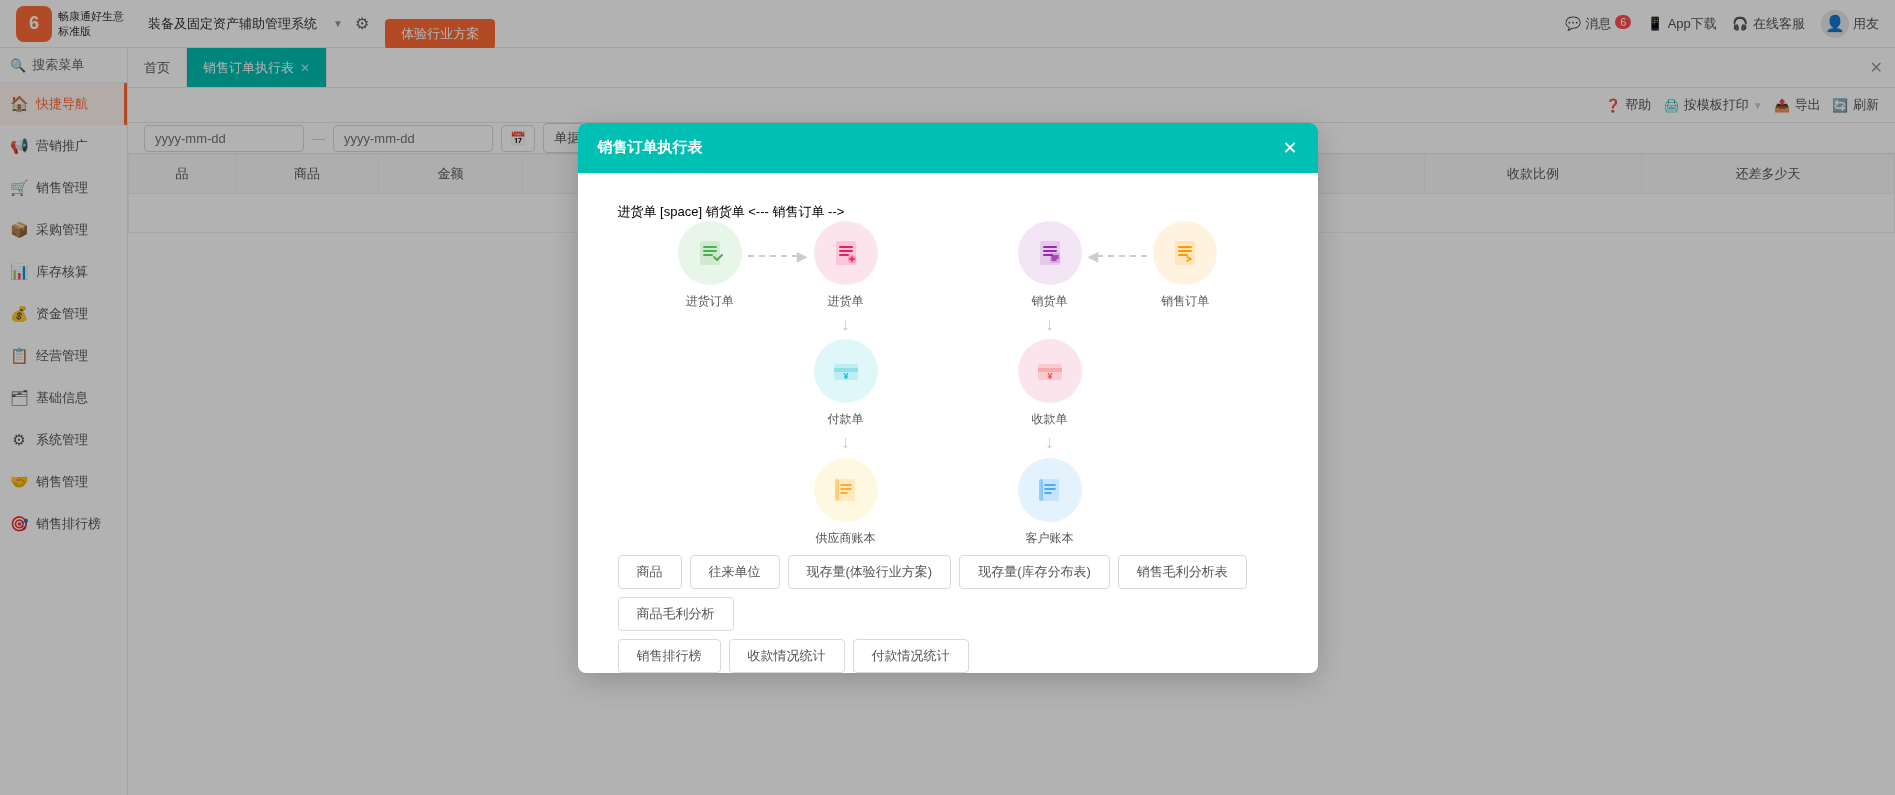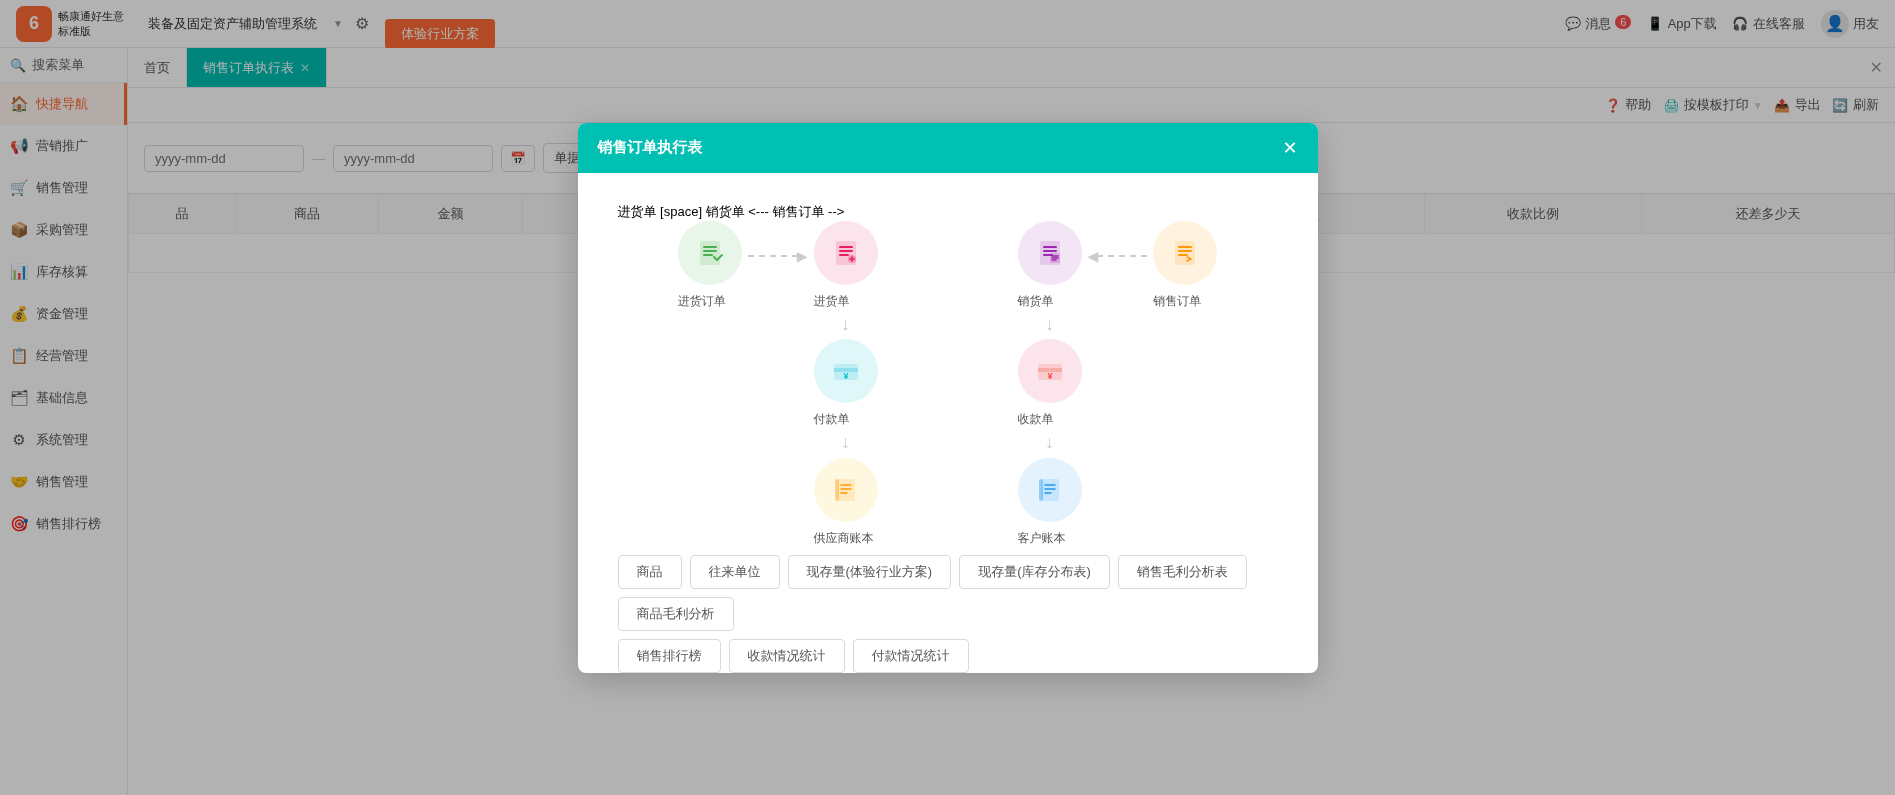--- a/index.html
+++ b/index.html
@@ -34,21 +34,21 @@
     .tab-item.active { background: #00bfb3; color: white; }
     .tab-close { font-size: 12px; opacity: 0.7; }
     .tab-bar-close { margin-left: auto; padding: 0 12px; color: #999; cursor: pointer; font-size: 16px; }
 
     
     .content-header { background: #fff; padding: 8px 16px; display: flex; align-items: center; justify-content: flex-end; gap: 12px; border-bottom: 1px solid #e8e8e8; flex-shrink: 0; }
     .header-action { display: flex; align-items: center; gap: 4px; color: #555; font-size: 13px; cursor: pointer; }
     .header-action .icon { color: #00bfb3; }
 
     
-    .filter-bar { background: #fff; padding: 20px 16px; display: flex; align-items: center; gap: 8px; flex-shrink: 0; border-bottom: 1px solid #e8e8e8; }
+    .filter-bar { background: #fff; padding: 0 16px; display: flex; align-items: center; gap: 8px; flex-shrink: 0; border-bottom: 1px solid #e8e8e8; }
     .filter-input { border: 1px solid #d9d9d9; border-radius: 4px; padding: 5px 10px; font-size: 13px; color: #bbb; width: 160px; }
     .filter-cal { border: 1px solid #d9d9d9; border-radius: 4px; padding: 5px 8px; font-size: 13px; color: #ccc; }
     .filter-select { border: 1px solid #d9d9d9; border-radius: 4px; padding: 5px 10px; font-size: 13px; color: #555; width: 120px; display: flex; align-items: center; justify-content: space-between; }
     .query-btn { background: #ff6b35; color: white; border: none; padding: 6px 20px; border-radius: 4px; cursor: pointer; font-size: 13px; }
     .more-conditions { color: #666; font-size: 13px; cursor: pointer; padding: 4px 8px; border: 1px solid #e8e8e8; border-radius: 4px; }
     .set-btn { background: #fff; color: #555; border: 1px solid #d9d9d9; padding: 5px 12px; border-radius: 4px; cursor: pointer; font-size: 13px; }
 
     
     .table-wrapper { flex: 1; overflow: auto; background: #fff; margin: 0; }
     .table { width: 100%; border-collapse: collapse; }
@@ -57,21 +57,21 @@
     .no-data { text-align: center; padding: 40px; color: #999; font-size: 14px; }
 
     
     .modal-overlay { position: fixed; top: 0; left: 0; right: 0; bottom: 0; background: rgba(0,0,0,0.3); z-index: 100; display: flex; align-items: center; justify-content: center; }
     .modal { background: white; border-radius: 8px; width: 740px; max-height: 560px; overflow: hidden; box-shadow: 0 8px 32px rgba(0,0,0,0.2); }
     .modal-header { background: #00bfb3; color: white; padding: 14px 20px; display: flex; align-items: center; justify-content: space-between; }
     .modal-title { font-size: 15px; font-weight: bold; }
     .modal-close { color: white; font-size: 18px; cursor: pointer; }
     .modal-body { padding: 30px 40px; overflow-y: auto; max-height: 500px; }
 
-    .flow-item { display: flex; flex-direction: column; align-items: flex-start; gap: 8px; }
+    .flow-item { display: flex; flex-direction: column; align-items: center; gap: 8px; }
     .flow-circle { width: 64px; height: 64px; border-radius: 50%; display: flex; align-items: center; justify-content: center; font-size: 26px; }
     .flow-circle.green { background: #e8f5e9; color: #4caf50; }
 
     .flow-label { font-size: 12px; color: #555; text-align: center; }
 
     
     .flow-section { width: 100%; }
 
     
     .common-func { margin-top: 8px; }

